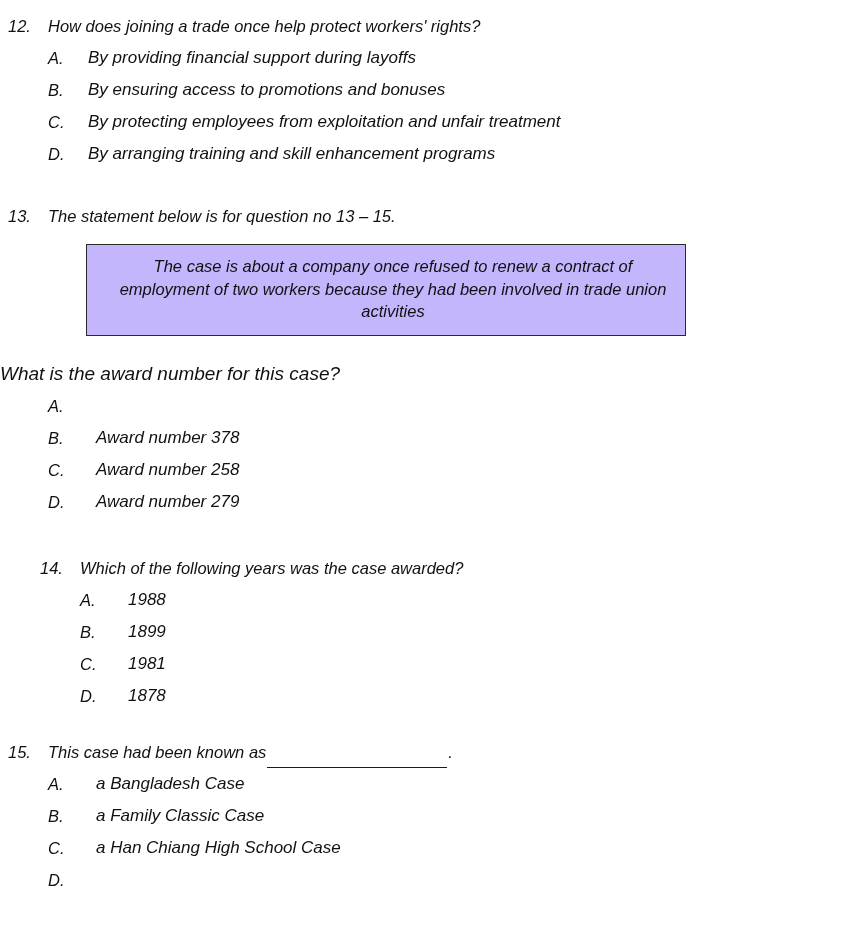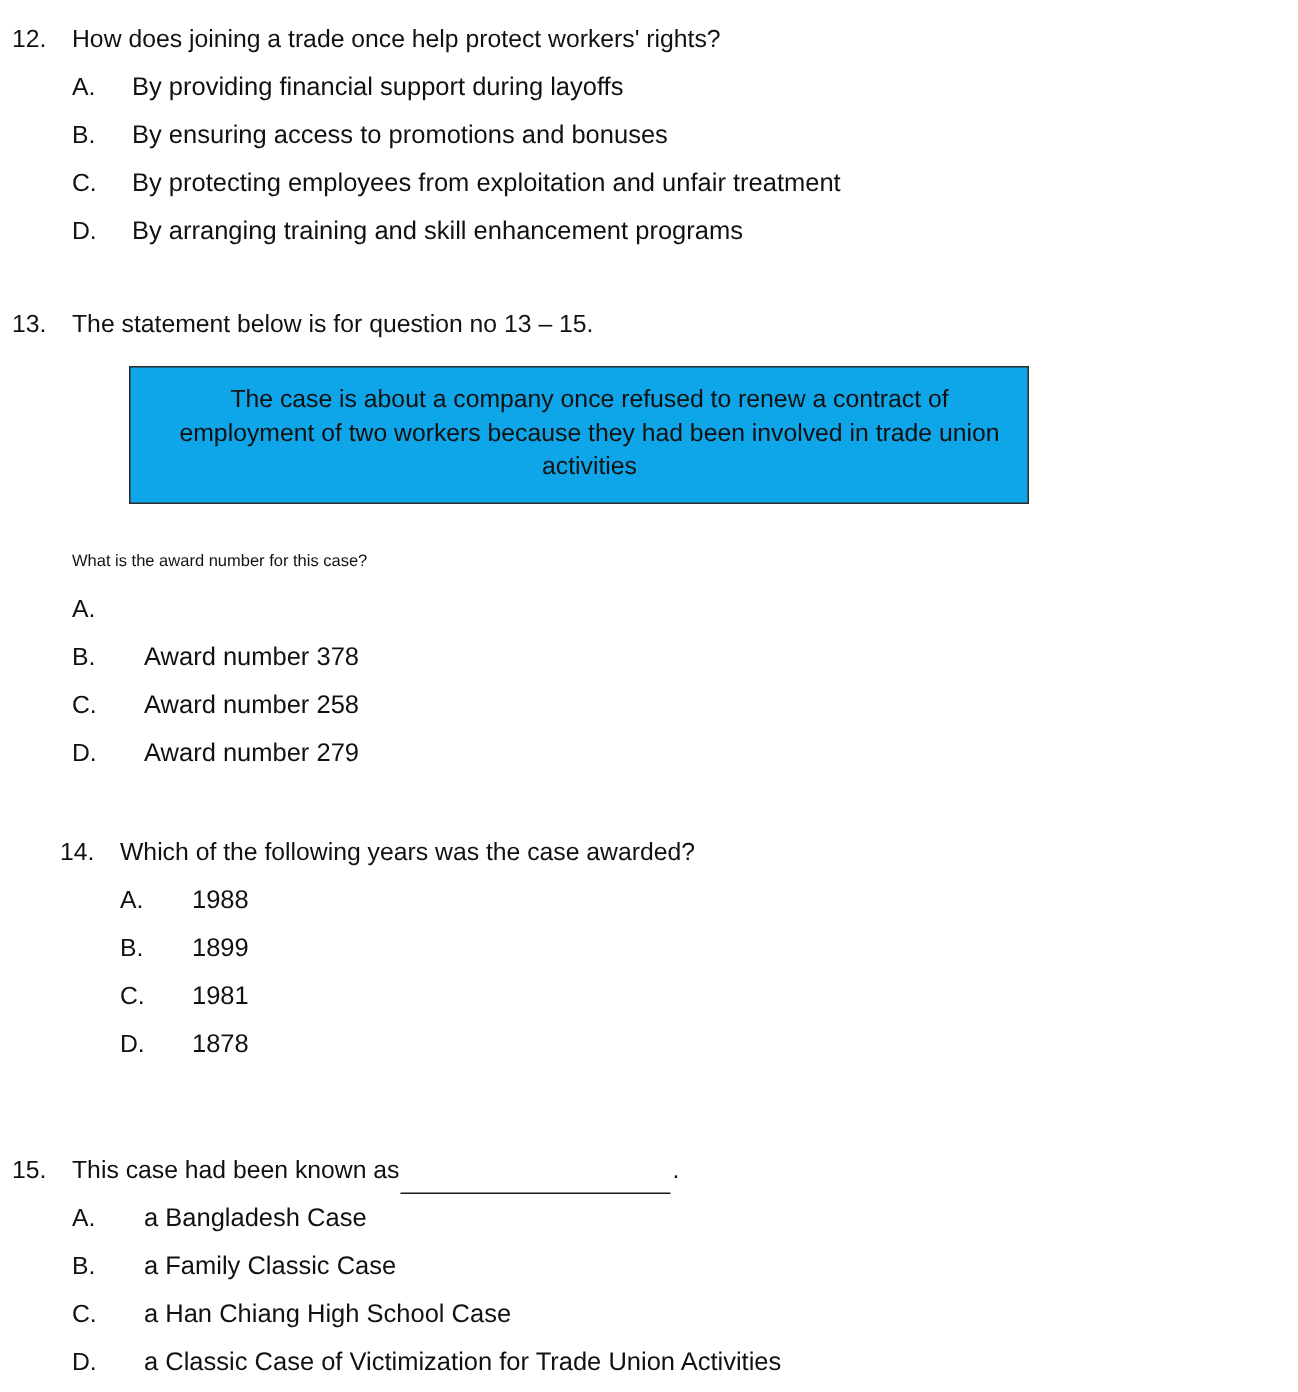--- a/index.html
+++ b/index.html
@@ -16,30 +16,31 @@
     position: relative;
     overflow: hidden;
   }
 
   .page {
     width: 865px;
     height: 793px;
     box-sizing: border-box;
     padding: 8px 0 0 0;
     background: #ffffff;
+    font-style: italic;
   }
 
   
   .question-block {
     position: relative;
   }
   .q12 { margin-top: 2px; }
   .q13 { margin-top: 30px; }
   .q14 { margin-top: 34px; margin-left: 32px; }
-  .q15 { margin-top: 52px; }
+  .q15 { margin-top: 24px; }
 
   .q-row {
     display: flex;
     align-items: flex-start;
     font-size: 16.5px;
     line-height: 32px;
   }
   .q-num {
     width: 48px;
     flex: 0 0 48px;
@@ -85,28 +86,27 @@
     padding-left: 86px;
   }
   .statement-box {
     width: 600px;
     box-sizing: border-box;
     border: 1.5px solid #2b2b2b;
     padding: 10px 14px 12px 28px;
     text-align: center;
     font-size: 16.5px;
     line-height: 22.5px;
-    background: #0ea5e9;
+    background: #c4b5fd;
   }
 
   
   .sub-prompt {
     margin-top: 22px;
-    padding-left: 48px;
-    font-size: 11px;
+    font-size: 19px;
     line-height: 32px;
   }
 
   
   .blank-line {
     display: inline-block;
     width: 180px;
     border-bottom: 1.6px solid #1a1a1a;
     vertical-align: bottom;
     height: 15px;
@@ -216,18 +216,17 @@
       <div class="option-row">
         <span class="opt-letter wide">B.</span>
         <span class="opt-text">a Family Classic Case</span>
       </div>
       <div class="option-row">
         <span class="opt-letter wide">C.</span>
         <span class="opt-text">a Han Chiang High School Case</span>
       </div>
       <div class="option-row">
         <span class="opt-letter wide">D.</span>
-        <span class="opt-text">a Classic Case of Victimization for Trade Union Activities</span>
       </div>
     </div>
   </div>
 
 </div>
 
 </body></html>

